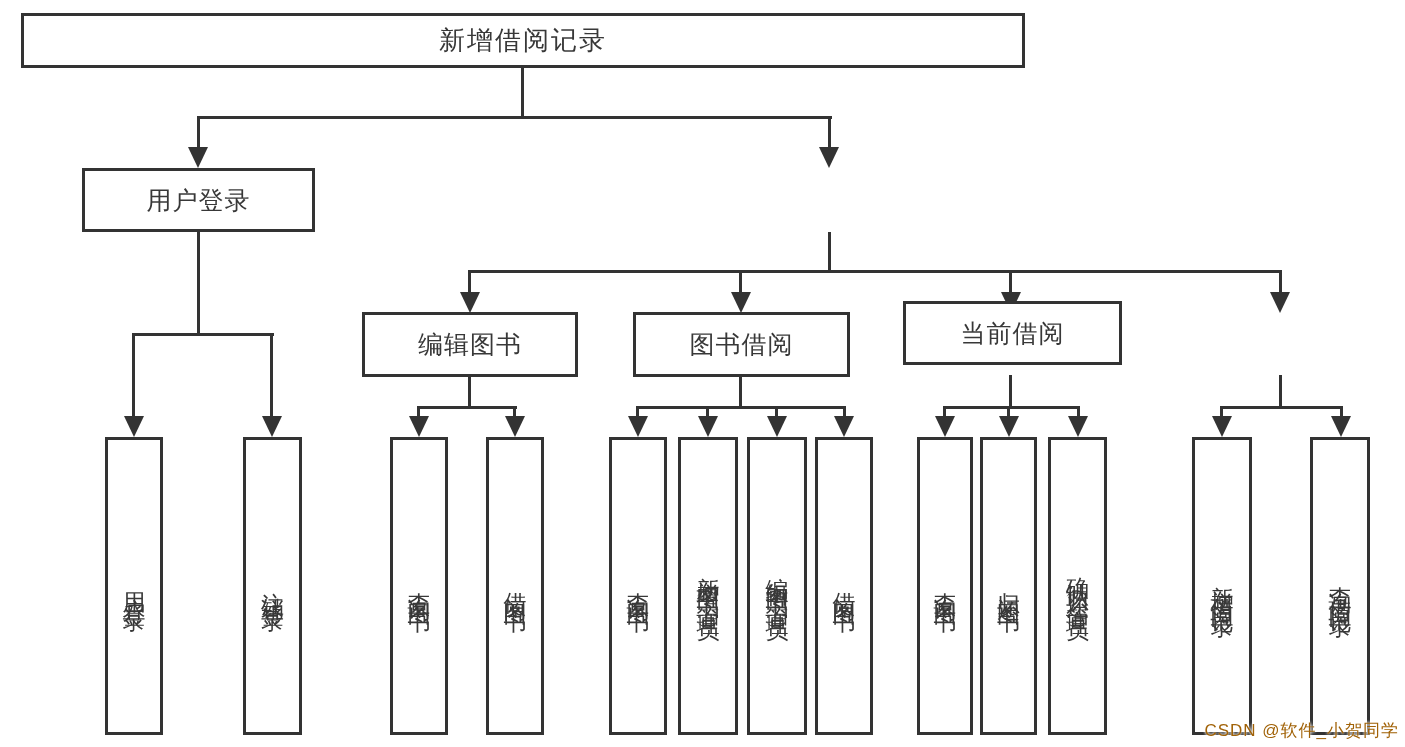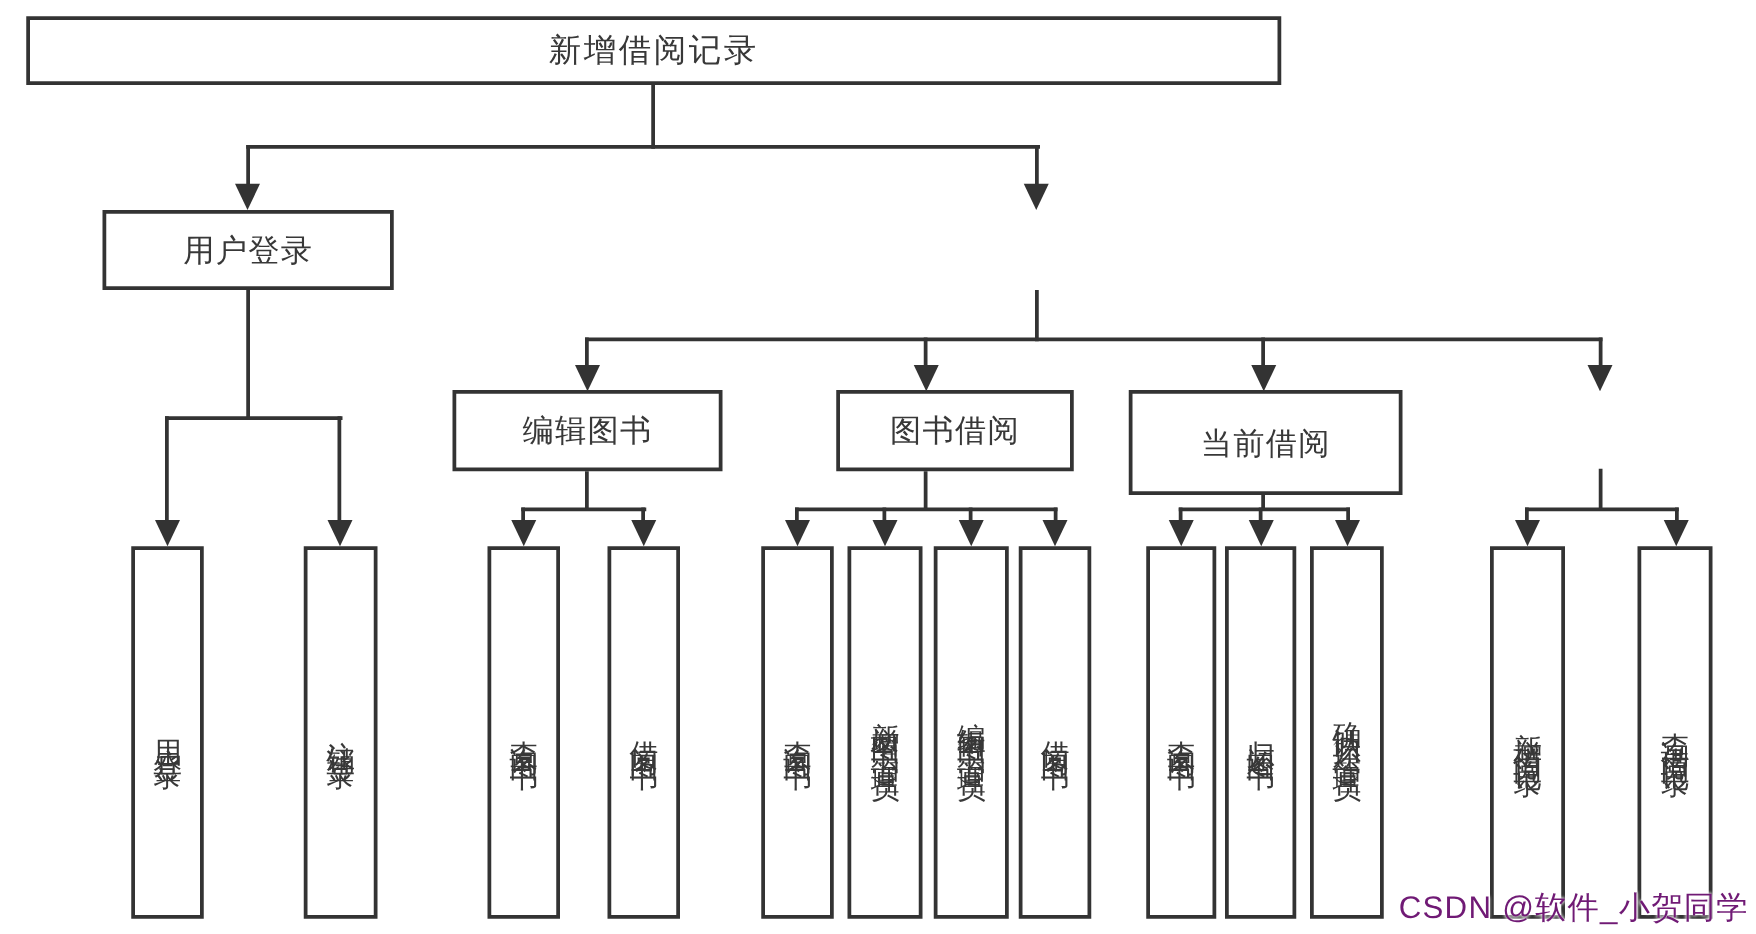--- a/index.html
+++ b/index.html
@@ -19,21 +19,21 @@
     font-size:23px;letter-spacing:6px;line-height:1.0;color:#383838;white-space:nowrap;
   }
   .line{position:absolute;background:#333333;}
   .arrow{
     position:absolute;width:0;height:0;
     border-left:10px solid transparent;border-right:10px solid transparent;
     border-top:21px solid #333333;
   }
   .watermark{
     position:absolute;right:6px;bottom:5px;z-index:10;
-    font-size:25px;letter-spacing:1px;color:#701a75;
+    font-size:17px;letter-spacing:1px;color:#a16207;
     text-shadow:0 0 3px #ffffff,0 0 3px #ffffff;white-space:nowrap;
   }
 </style>
 </head>
 <body>
 
 <div class="canvas">
 
   <div class="line" style="left:521px;top:67px;width:3px;height:52px"></div>
   <div class="line" style="left:197px;top:116px;width:635px;height:3px"></div>
@@ -98,24 +98,24 @@
     <span class="hlbl root-lbl">新增借阅记录</span>
   </div>
 
   <div class="node" style="left:82px;top:168px;width:233px;height:64px">
     <span class="hlbl">用户登录</span>
   </div>
 
   <div class="node" style="left:362px;top:312px;width:216px;height:65px">
     <span class="hlbl">编辑图书</span>
   </div>
-  <div class="node" style="left:669px;top:312px;width:190px;height:65px">
+  <div class="node" style="left:633px;top:312px;width:217px;height:65px">
     <span class="hlbl">图书借阅</span>
   </div>
-  <div class="node" style="left:903px;top:312px;width:219px;height:84px">
+  <div class="node" style="left:903px;top:301px;width:219px;height:64px">
     <span class="hlbl">当前借阅</span>
   </div>
 
   <div class="node leaf" style="left:105px;width:58px">
     <span class="vtext">用户登录</span>
   </div>
   <div class="node leaf" style="left:243px;width:59px">
     <span class="vtext">注销登录</span>
   </div>
 

